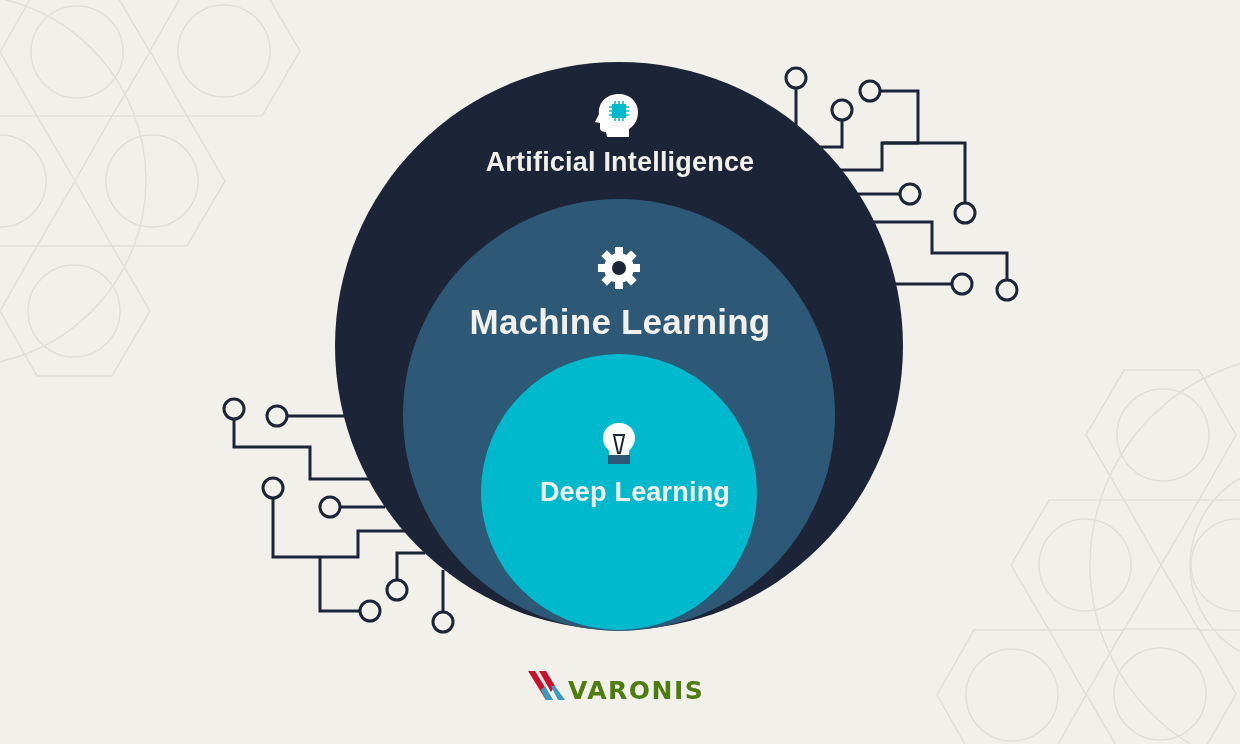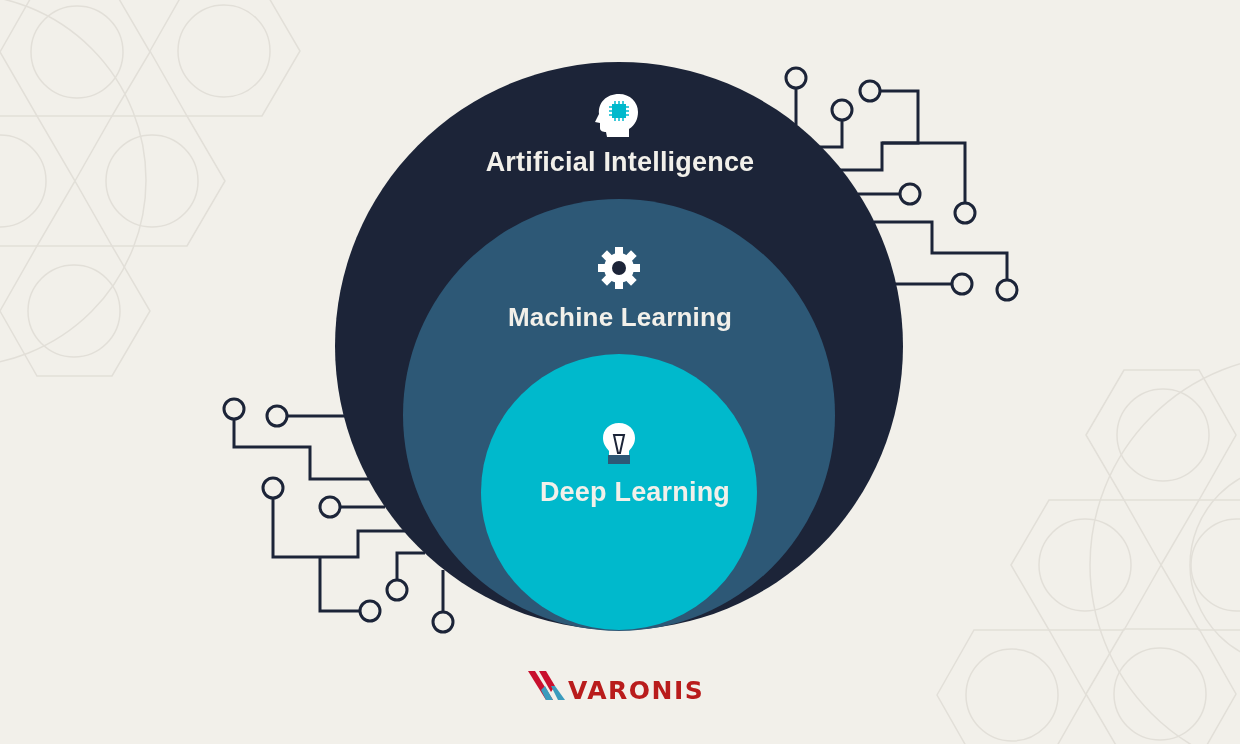--- a/index.html
+++ b/index.html
@@ -1,19 +1,19 @@
 <!DOCTYPE html>
 <html><head>
 <meta charset="utf-8">
 <style>
   html, body { margin:0; padding:0; }
   body { width:1240px; height:744px; background:#f2f0ea; position:relative; overflow:hidden; font-family:"Liberation Sans", "DejaVu Sans", sans-serif; }
   svg.layer { position:absolute; left:0; top:0; }
   .label { position:absolute; left:0; width:1240px; text-align:center; color:#f2f0ea; font-weight:bold; letter-spacing:0.2px; }
-  .logo-text { position:absolute; top:676px; left:568px; font-size:25px; font-weight:bold; color:#b91c1c; letter-spacing:1.5px; font-family:"DejaVu Sans", sans-serif; }
+  .logo-text { position:absolute; top:676px; left:568px; font-size:25px; font-weight:bold; color:#4d7c0f; letter-spacing:1.5px; font-family:"DejaVu Sans", sans-serif; }
 </style>
 </head>
 <body>
 
 <svg class="layer" width="1240" height="744">
   <g fill="none" stroke="#e2dfd8" stroke-width="1.5">
 
     <polygon points="0,52 37,-13 112,-13 150,52 112,116 37,116"></polygon>
     <circle cx="77" cy="52" r="46"></circle>
     <polygon points="150,51 187,-14 262,-14 300,51 262,116 187,116"></polygon>
@@ -111,21 +111,21 @@
   </g>
 
   <g>
     <path d="M619,423 C609,423 603,430 603,438 C603,444 606,447 609,451 L609,457 L629,457 L629,451 C632,447 635,444 635,438 C635,430 629,423 619,423 Z" fill="#ffffff"></path>
     <path d="M614,435 L624,435 L620,453 L618,453 Z" fill="none" stroke="#1c2438" stroke-width="2"></path>
     <rect x="608" y="455" width="22" height="9" fill="#2d5876"></rect>
   </g>
 </svg>
 
 <div class="label" style="top:147px; font-size:27px;">Artificial Intelligence</div>
-<div class="label" style="top:302px; font-size:26px;">Machine Learning</div>
+<div class="label" style="top:302px; font-size:35px;">Machine Learning</div>
 <div class="label" style="top:477px; font-size:27px;padding-left:15px;">Deep Learning</div>
 
 <svg class="layer" width="1240" height="744">
   <polygon points="528,671 535,671 553,700 546,700" fill="#c8102e"></polygon>
   <polygon points="539,671 546,671 555,686 551,692" fill="#c8102e"></polygon>
   <polygon points="551,686 555,686 565,700 558,700" fill="#3a9bbd"></polygon>
   <polygon points="541,690 546,700 553,700 545,686" fill="#3a9bbd"></polygon>
 </svg>
 <div class="logo-text">VARONIS</div>
 

